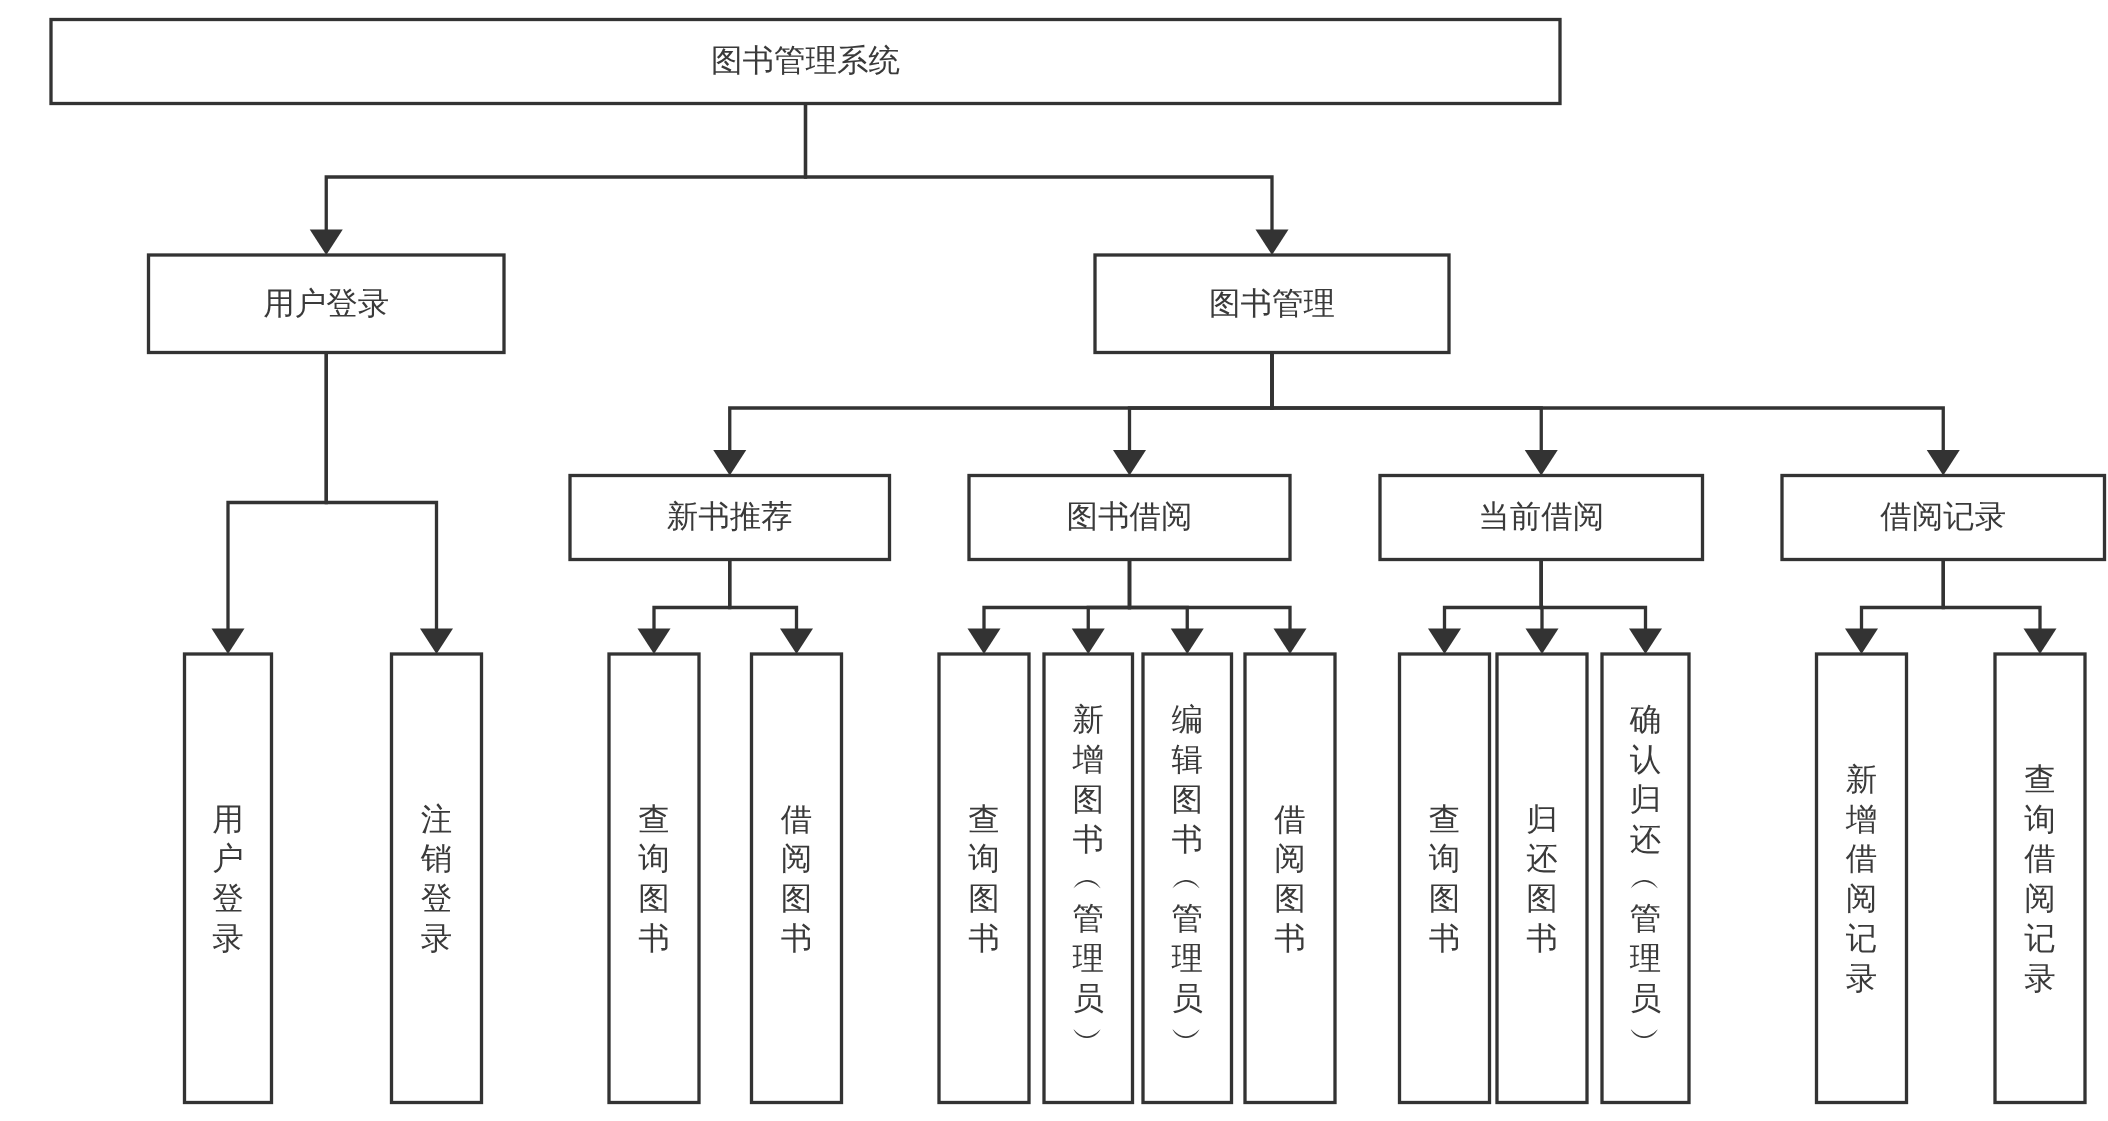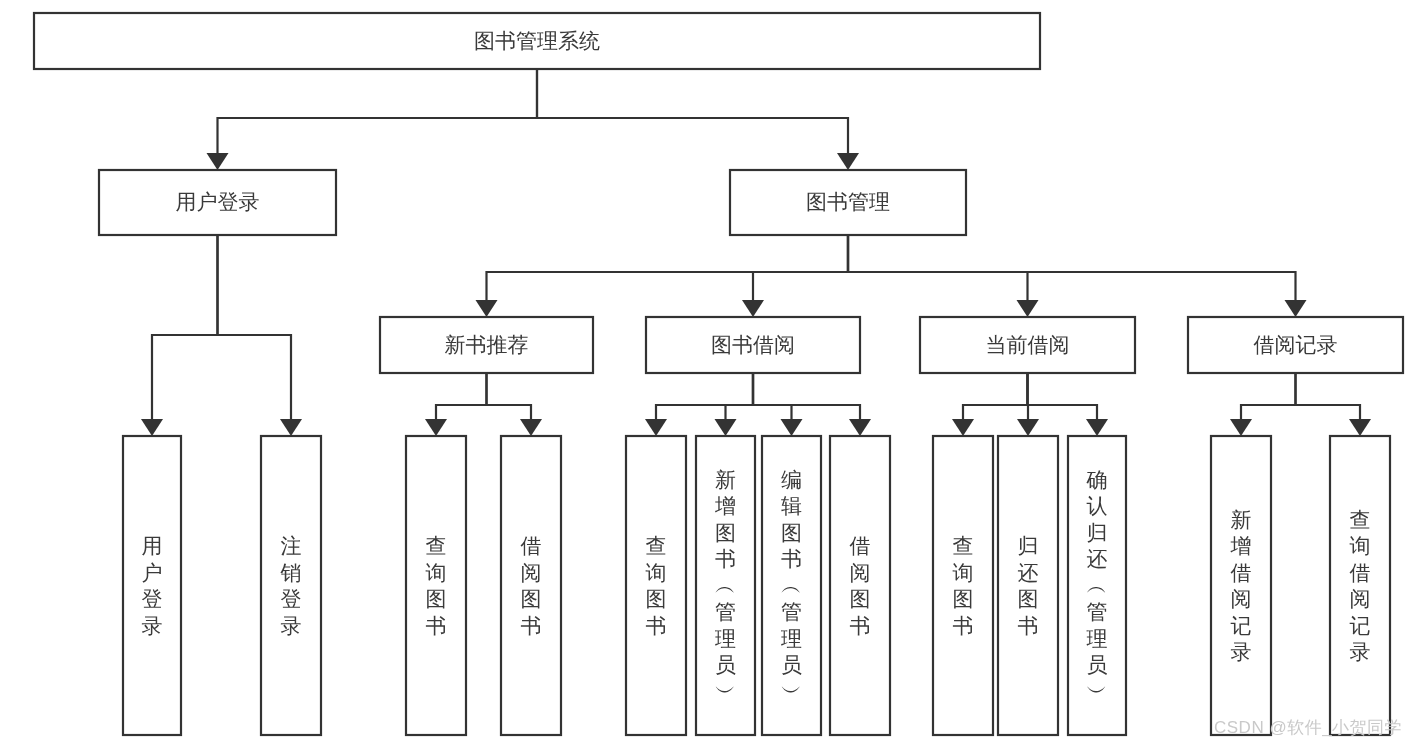--- a/index.html
+++ b/index.html
@@ -219,14 +219,13 @@
         <g>
           <rect x="1193" y="436" width="60" height="299" class="node-box"></rect>
           <text x="1223" y="526.67" class="node-label-vertical"><tspan x="1223" dy="0">新</tspan><tspan x="1223" dy="26.5">增</tspan><tspan x="1223" dy="26.5">借</tspan><tspan x="1223" dy="26.5">阅</tspan><tspan x="1223" dy="26.5">记</tspan><tspan x="1223" dy="26.5">录</tspan></text>
         </g>
         <g>
           <rect x="1312" y="436" width="60" height="299" class="node-box"></rect>
           <text x="1342" y="526.67" class="node-label-vertical"><tspan x="1342" dy="0">查</tspan><tspan x="1342" dy="26.5">询</tspan><tspan x="1342" dy="26.5">借</tspan><tspan x="1342" dy="26.5">阅</tspan><tspan x="1342" dy="26.5">记</tspan><tspan x="1342" dy="26.5">录</tspan></text>
         </g>
       </g>
   </svg>
-  <div class="watermark" style="left: 1196px; top: 716px;">CSDN @软件_小贺同学</div>
 </div>
 
 </body></html>

